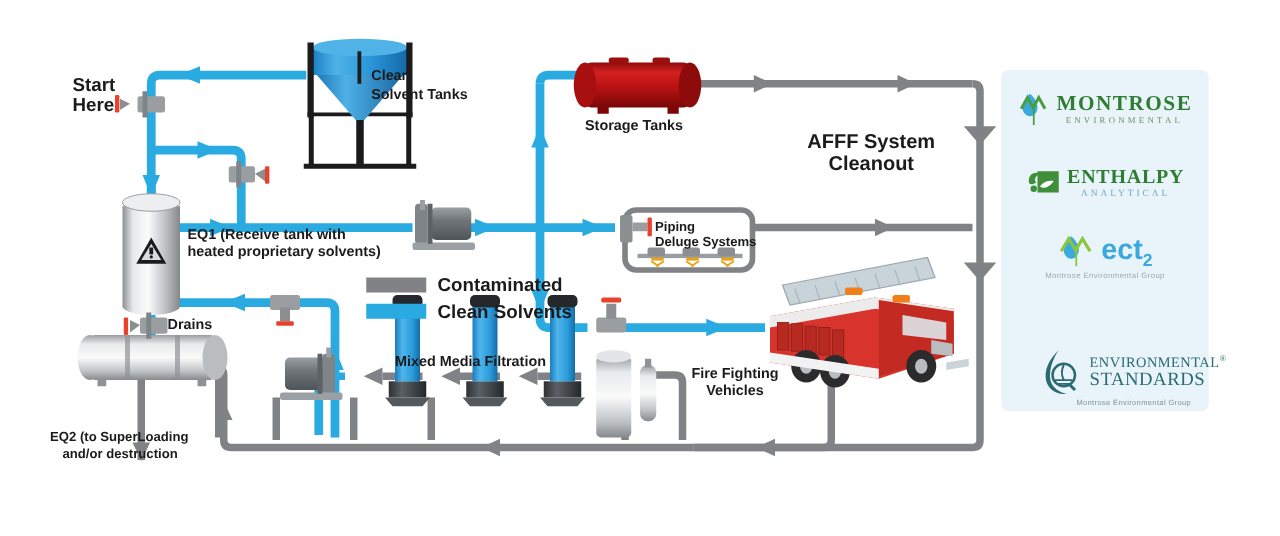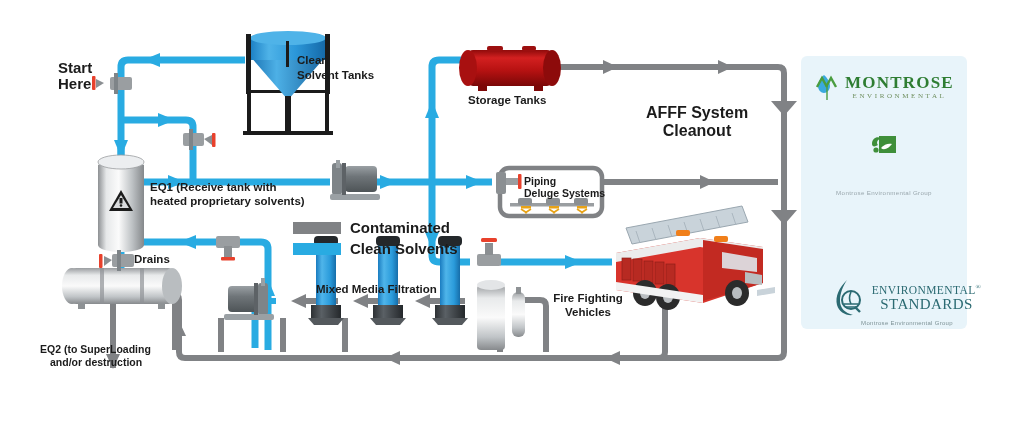--- a/index.html
+++ b/index.html
@@ -30,21 +30,21 @@
      letter-spacing:2.4px;line-height:1.4;}
   .ect-txt{font-family:"Liberation Sans",sans-serif;color:#3aa9dd;font-size:23px;
      font-weight:bold;line-height:1;}
   .ect-sub{color:#9aa7ad;font-size:6.2px;letter-spacing:.35px;margin-top:2px;}
   .cteh-txt{font-family:"Liberation Sans",sans-serif;color:#1f2f6e;font-size:26px;
      font-weight:bold;letter-spacing:-.5px;line-height:1;}
   .cteh-tm{font-size:9px;vertical-align:super;}
   .es-1{font-family:"Liberation Serif",serif;color:#2b6a72;font-size:11.5px;
      letter-spacing:.4px;line-height:1;}
   .es-2{font-family:"Liberation Serif",serif;color:#2b6a72;font-size:15px;
-     letter-spacing:.4px;line-height:1;text-align:center;}
+     letter-spacing:.4px;line-height:1;}
   .es-sub{color:#7e9296;font-size:6px;letter-spacing:.3px;margin-top:2px;}
 </style>
 </head>
 <body>
 
 <div id="stage">
 
 <svg id="diagram" viewBox="0 0 1024 429">
   <defs>
     <linearGradient id="gradSteel" x1="0" y1="0" x2="1" y2="0">
@@ -433,24 +433,40 @@
   </div>
 
   <div class="logo-row" style="top:78px;">
     <div class="logo-flex">
       <svg width="28" height="24" viewBox="0 0 28 24">
         <rect x="9" y="2" width="17" height="17" fill="#3f8f3a"></rect>
         <path d="M2,10 C2,4 7,2 11,4 C7,6 6,9 8,11 C5,13 2,13 2,10 z" fill="#3f8f3a"></path>
         <path d="M11,14 C14,10 19,9 22,10 C19,14 14,17 11,14 z" fill="#ffffff"></path>
         <circle cx="6" cy="16" r="2.6" fill="#3f8f3a"></circle>
       </svg>
+      <div>
+        <div class="enth-txt">ENTHALPY</div>
+        <div class="enth-sub">ANALYTICAL</div>
+      </div>
     </div>
   </div>
 
   <div class="logo-row" style="top:131px;">
+    <div class="logo-flex">
+      <svg width="30" height="28" viewBox="0 0 30 28">
+        <path d="M5,13 C5,7 10,3 11,2 C12,3 17,7 17,13 C17,17 14,20 11,20 C8,20 5,17 5,13 z" fill="#3aa9dd"></path>
+        <path d="M3,14 L9,4 L15,14 M14,14 L20,4 L26,14" stroke="#8cc63f" stroke-width="2.6" fill="none"></path>
+        <path d="M15,26 L15,13" stroke="#8cc63f" stroke-width="1.5"></path>
+      </svg>
+      <div style="text-align:left;">
+        <div class="ect-txt">
+          <span>ect</span><sub style="font-size:14px;">2</sub>
+        </div>
+      </div>
+    </div>
     <div class="ect-sub">Montrose Environmental Group</div>
   </div>
 
 
   <div class="logo-row" style="top:222px;margin-left:23px;">
     <div class="logo-flex">
       <svg width="34" height="40" viewBox="0 0 34 40">
         <path d="M14,2 C6,10 2,18 4,27 C6,34 13,38 20,37 C12,35 7,30 7,23 C7,15 10,8 14,2 z" fill="#2b6a72"></path>
         <circle cx="18" cy="22" r="9" fill="none" stroke="#2b6a72" stroke-width="2"></circle>
         <path d="M18,14 C16,18 16,22 18,26" stroke="#2b6a72" stroke-width="1.6" fill="none"></path>

